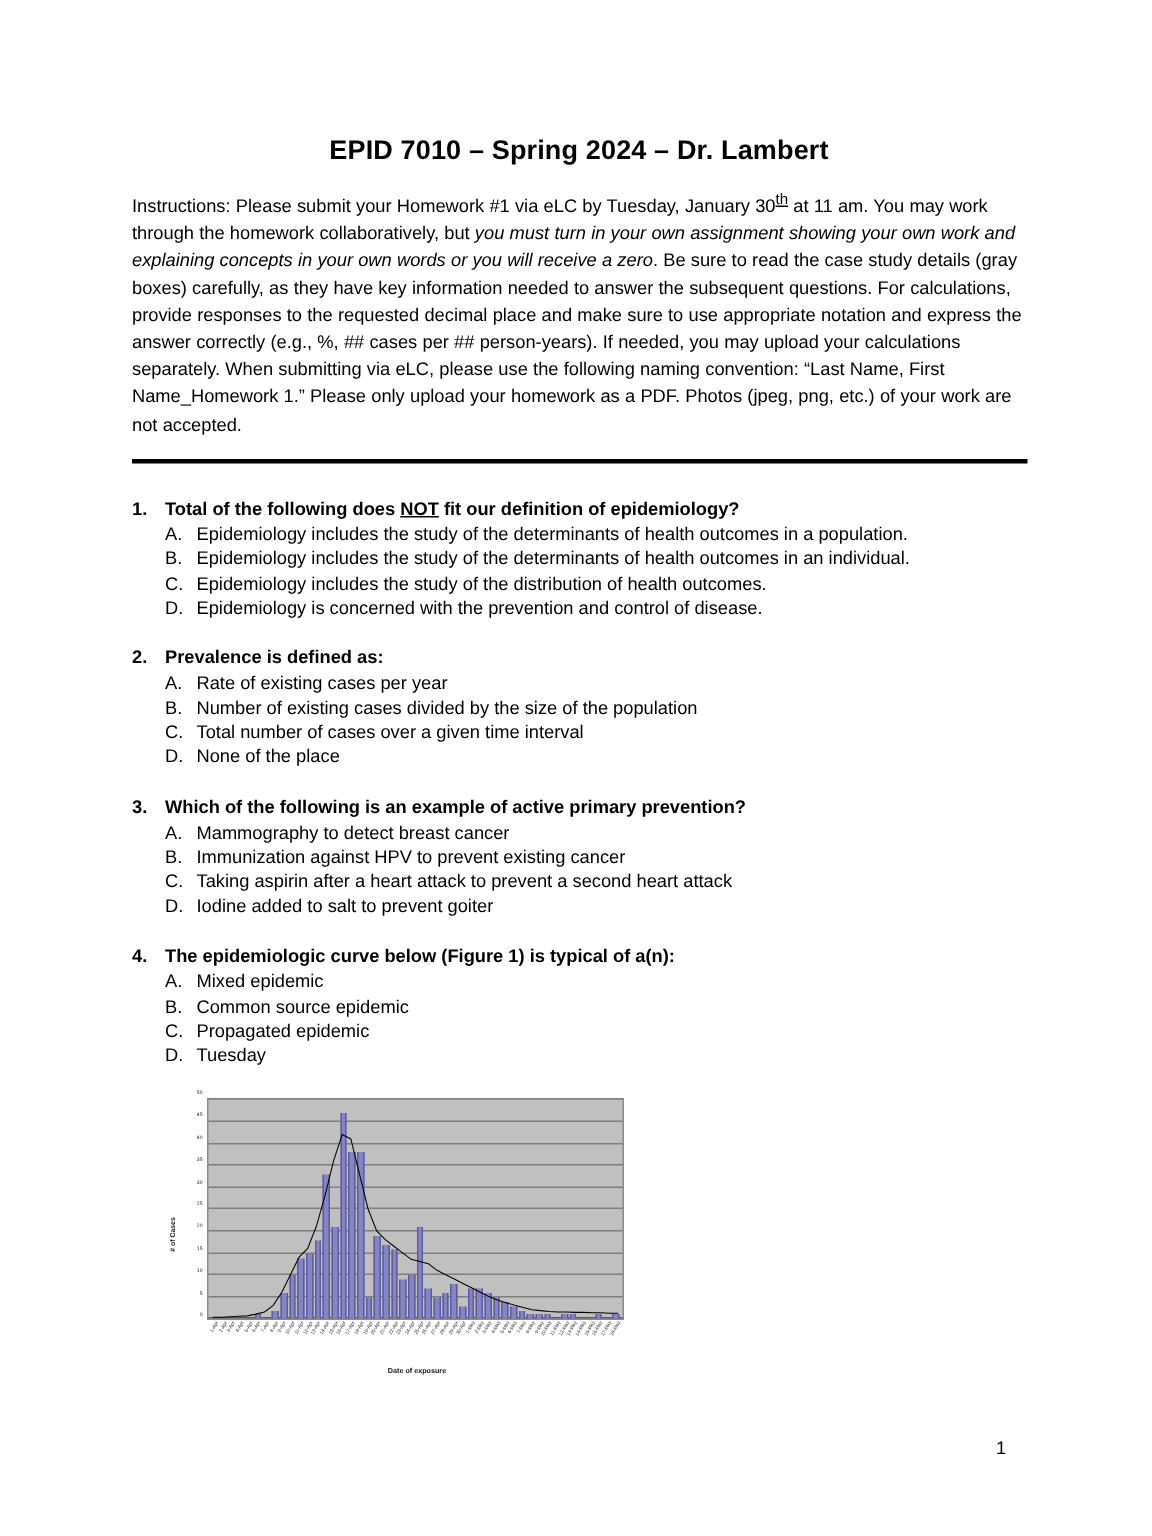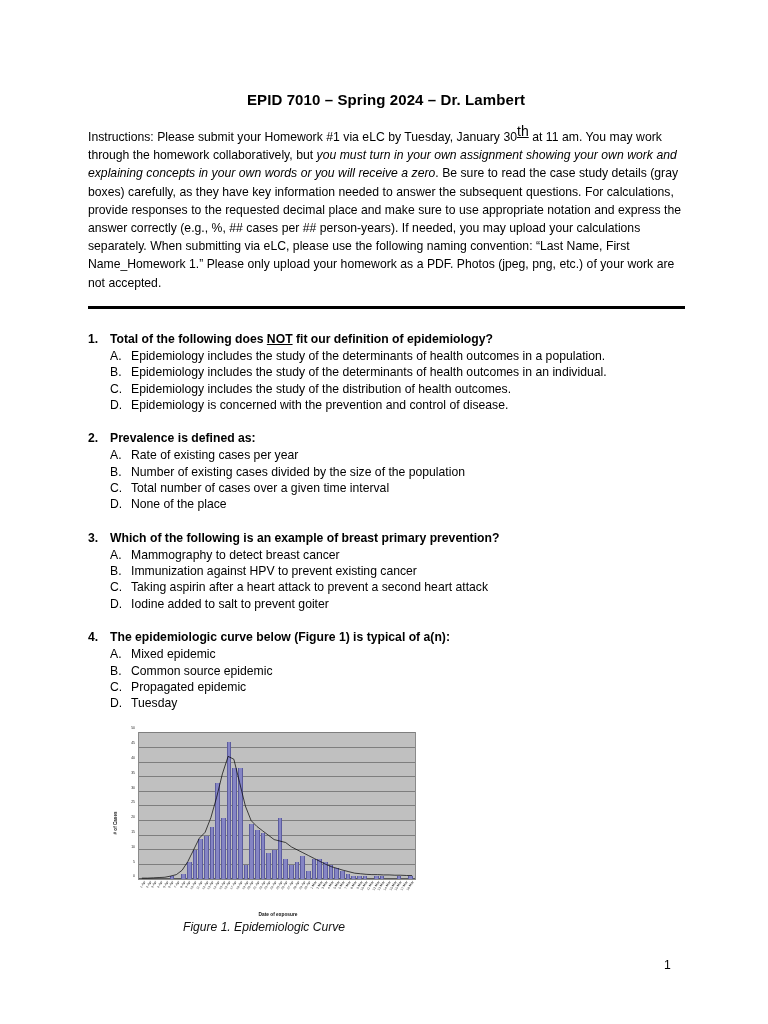--- a/index.html
+++ b/index.html
@@ -27,38 +27,38 @@
     left: 88px;
     top: 0;
     width: 596px;
   }
 
   
   .doc-header {
     margin-top: 92px;
     text-align: center;
     font-weight: bold;
-    font-size: 15px;
+    font-size: 18px;
     line-height: 16px;
     letter-spacing: 0.1px;
   }
   .doc-header div { white-space: nowrap; }
 
   
   .instructions {
     margin-top: 20px;
     font-size: 12.2px;
     line-height: 18.2px;
     text-align: left;
     word-spacing: 0.1px;
   }
   .instructions b { font-weight: normal; }
   .instructions i { font-style: italic; }
   sup {
-    font-size: 14px;
+    font-size: 10px;
     vertical-align: super;
     line-height: 0;
     text-decoration: underline;
   }
 
   
   .divider {
     margin-top: 14px;
     border: 0;
     border-top: 3px solid #000;
@@ -301,21 +301,21 @@
           <div class="choice">
             <span class="cletter">D.</span>
             <span class="ctext">None of the place</span>
           </div>
         </div>
       </div>
 
       <div class="question-block">
         <div class="qrow">
           <span class="qnum">3.</span>
-          <span class="qtext">Which of the following is an example of breast primary prevention?</span>
+          <span class="qtext">Which of the following is an example of active primary prevention?</span>
         </div>
         <div class="choices">
           <div class="choice">
             <span class="cletter">A.</span>
             <span class="ctext">Mammography to detect breast cancer</span>
           </div>
           <div class="choice">
             <span class="cletter">B.</span>
             <span class="ctext">Immunization against HPV to prevent existing cancer</span>
           </div>
@@ -678,19 +678,18 @@
             </div>
             <div class="xslot">
               <span class="xtick">17-May</span>
             </div>
             <div class="xslot">
               <span class="xtick">18-May</span>
             </div>
           </div>
         <div class="xaxis-title">Date of exposure</div>
       </div>
-      <div class="fig-caption">Figure 1. Epidemiologic Curve</div>
     </div>
 
   </div>
 
   <div class="page-number">1</div>
 </div>
 
 </body></html>

